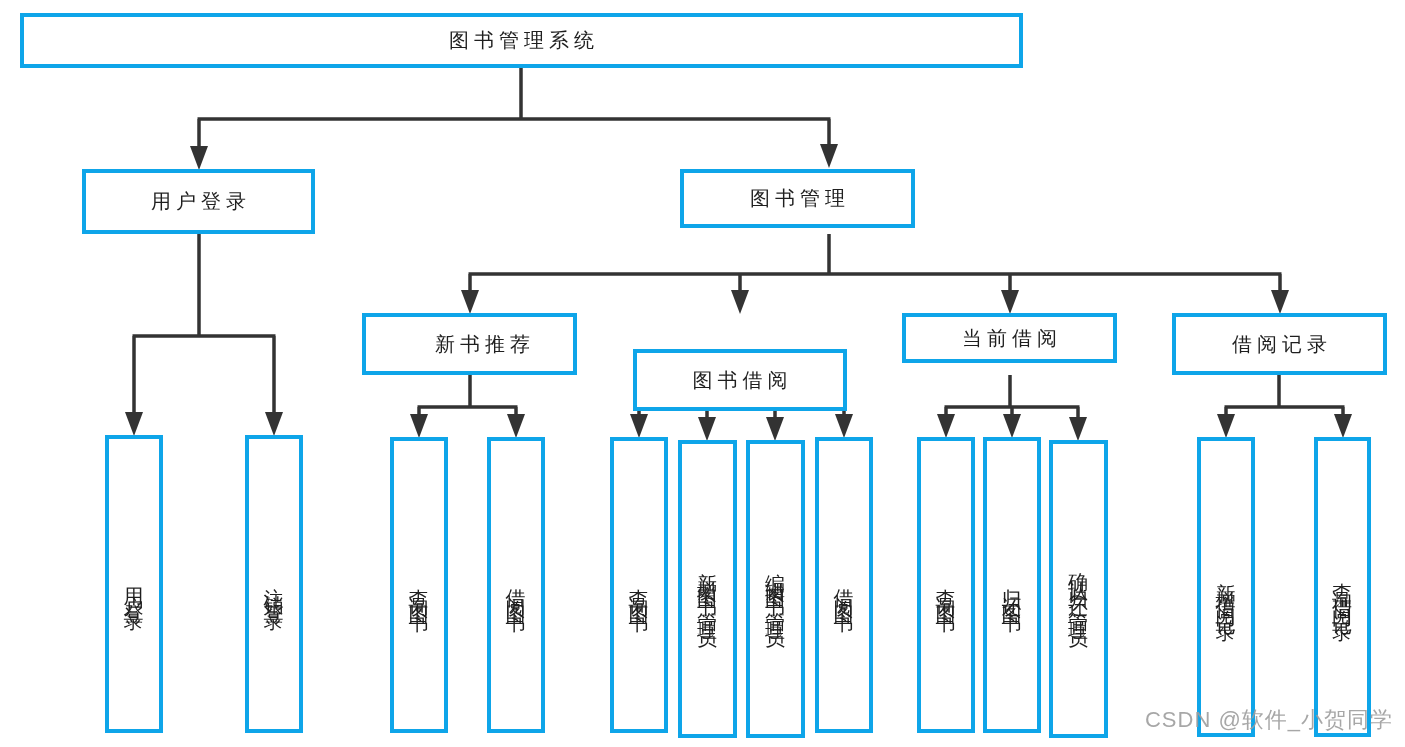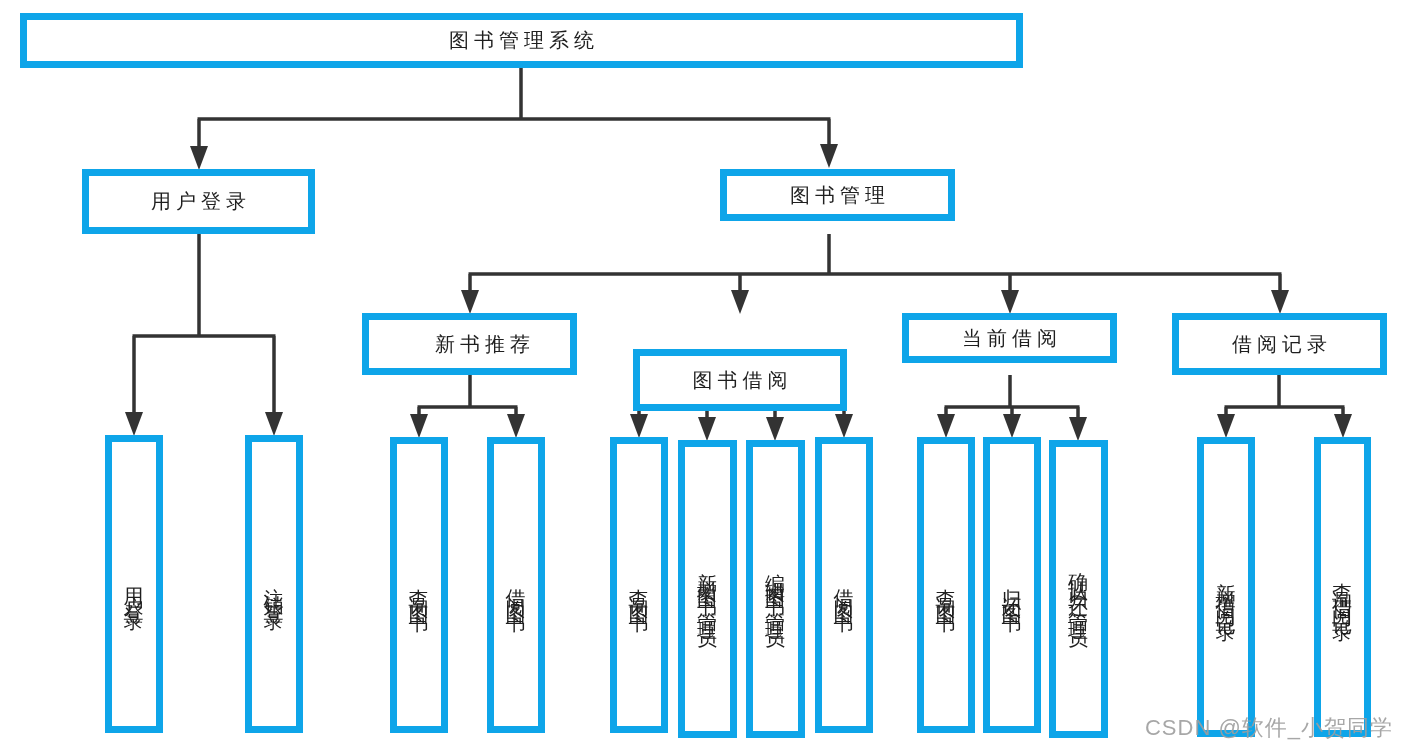--- a/index.html
+++ b/index.html
@@ -16,21 +16,21 @@
   }
   .connectors {
     position: absolute;
     left: 0; top: 0;
     width: 1405px;
     height: 747px;
   }
   .box {
     position: absolute;
     box-sizing: border-box;
-    border: 7px solid #0ea5e9;
+    border: 4px solid #0ea5e9;
     background: #ffffff;
     color: #1f1f1f;
     display: flex;
     align-items: center;
     justify-content: center;
     text-align: right;
   }
   .h-box {
     font-size: 20px;
     letter-spacing: 5px;
@@ -41,21 +41,21 @@
     writing-mode: vertical-rl;
     text-orientation: mixed;
     font-size: 20px;
     letter-spacing: 8px;
     padding-top: 8px; 
     line-height: 1;
   }
   .watermark {
     position: absolute;
     right: 12px;
-    bottom: 4px;
+    bottom: 12px;
     font-size: 22px;
     letter-spacing: 1px;
     color: #9e9e9e;
     opacity: 0.9;
     z-index: 5;
     white-space: nowrap;
   }
 </style>
 </head>
 <body>
@@ -98,21 +98,21 @@
       <polygon points="1003,414 1021,414 1012,438"></polygon>
       <polygon points="1069,417 1087,417 1078,441"></polygon>
       <polygon points="1217,414 1235,414 1226,438"></polygon>
       <polygon points="1334,414 1352,414 1343,438"></polygon>
     </g>
   </svg>
 
   <div class="box h-box" style="left:20px; top:13px; width:1003px; height:55px;">图书管理系统</div>
 
   <div class="box h-box" style="left:82px; top:169px; width:233px; height:65px;">用户登录</div>
-  <div class="box h-box" style="left:720px; top:169px; width:235px; height:52px;">图书管理</div>
+  <div class="box h-box" style="left:680px; top:169px; width:235px; height:59px;">图书管理</div>
 
   <div class="box h-box" style="left:362px; top:313px; width:215px; height:62px;padding-left:31px;">新书推荐</div>
   <div class="box h-box" style="left:633px; top:313px; width:214px; height:62px;margin-top:36px;">图书借阅</div>
   <div class="box h-box" style="left:902px; top:313px; width:215px; height:50px;">当前借阅</div>
   <div class="box h-box" style="left:1172px; top:313px; width:215px; height:62px;">借阅记录</div>
 
   <div class="box v-box" style="left:105px; top:435px; width:58px; height:298px;">用户登录</div>
   <div class="box v-box" style="left:245px; top:435px; width:58px; height:298px;">注销登录</div>
 
   <div class="box v-box" style="left:390px; top:437px; width:58px; height:296px;">查询图书</div>

